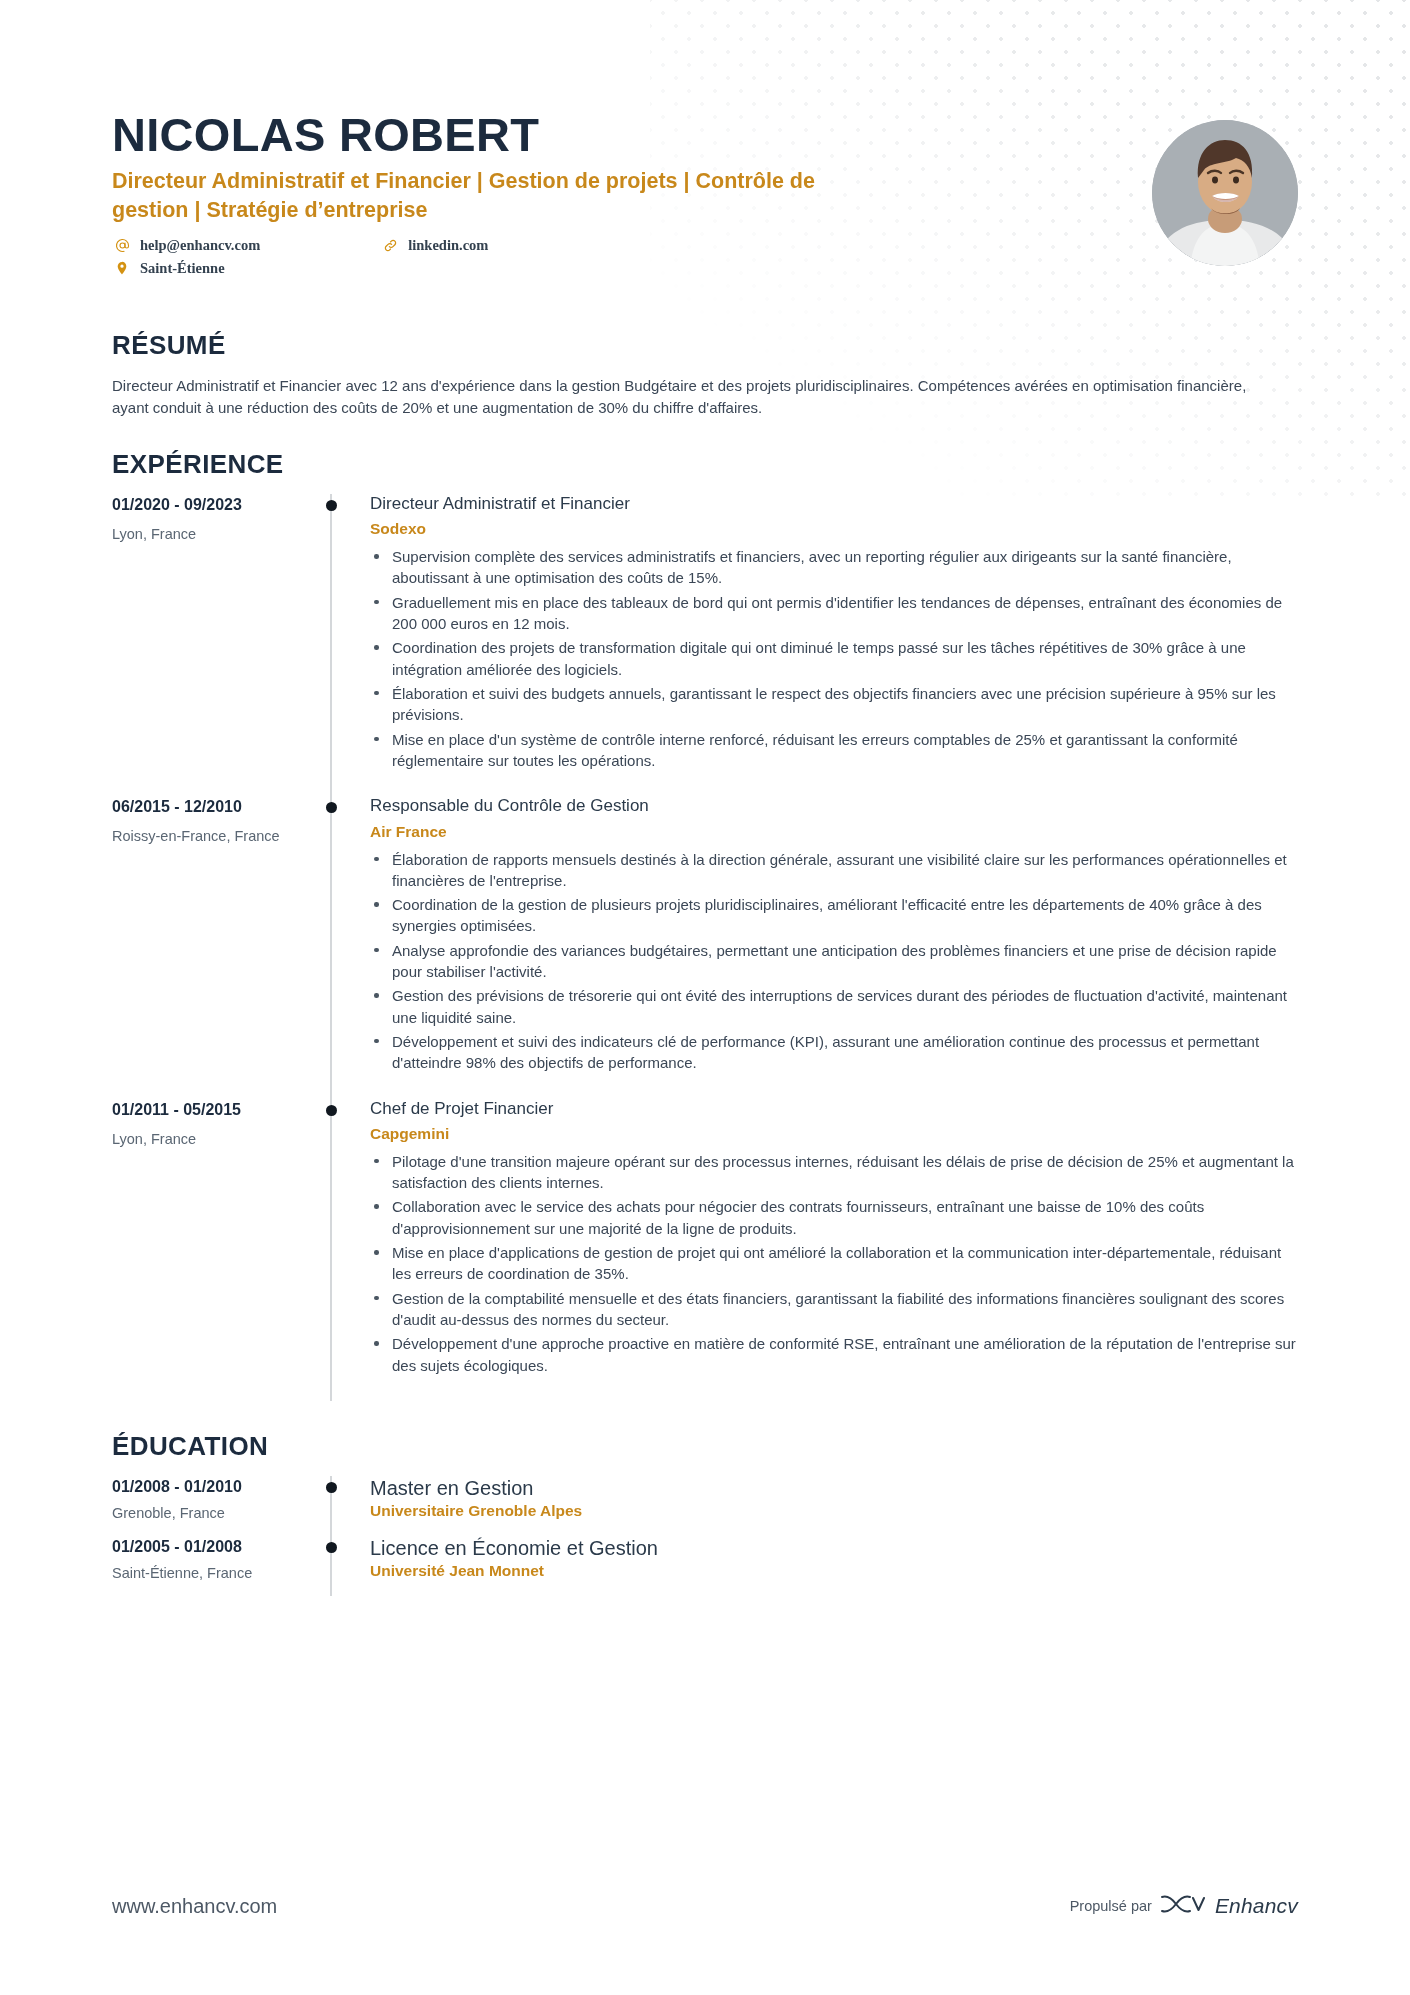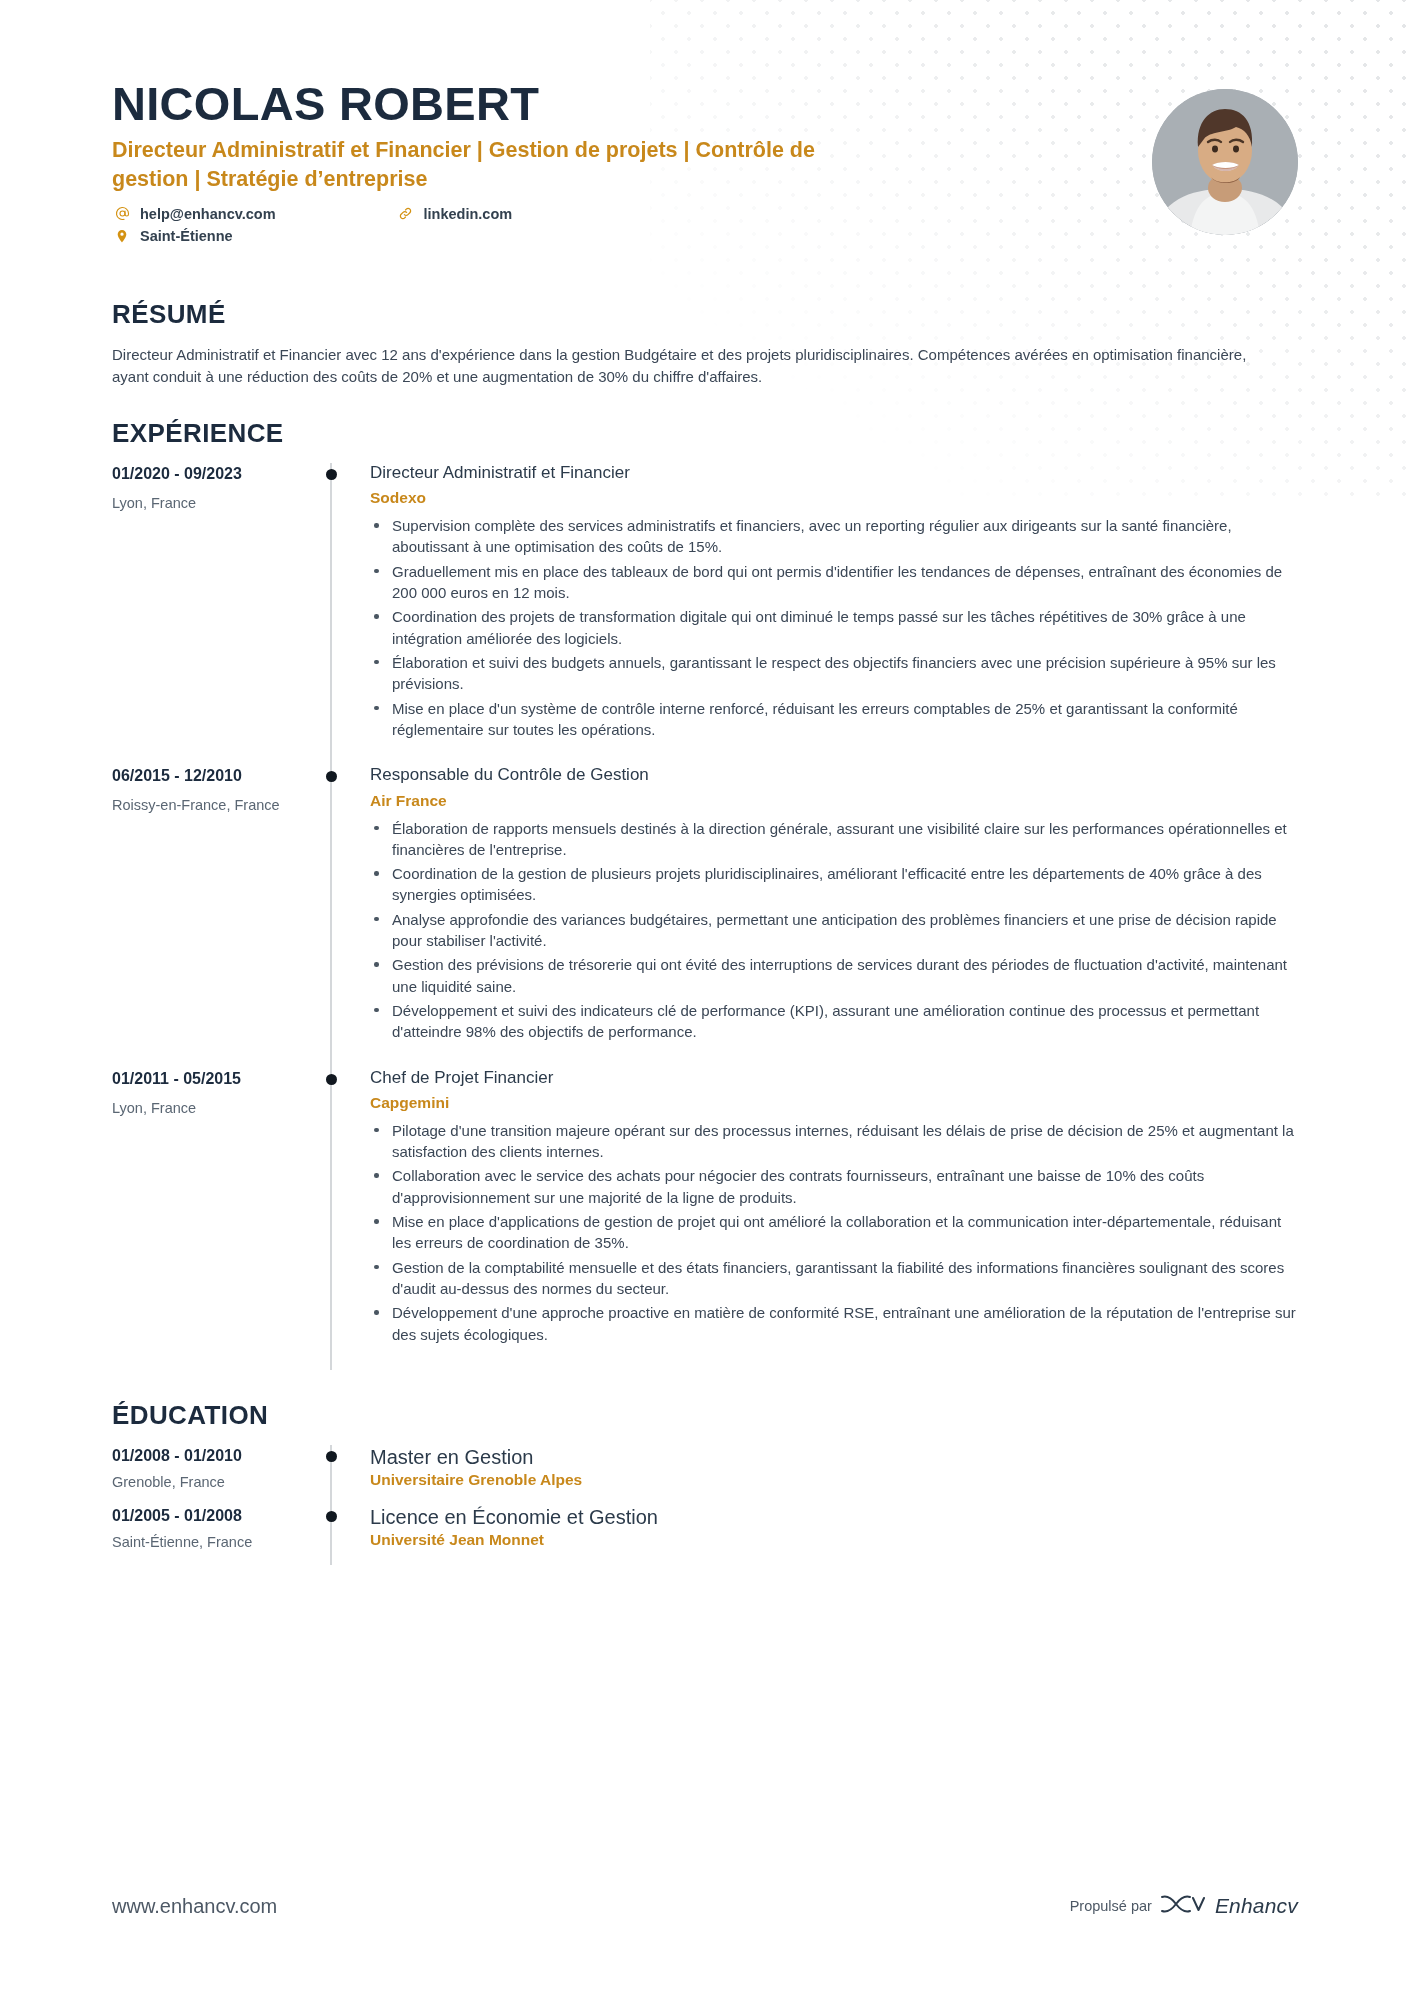--- a/index.html
+++ b/index.html
@@ -34,20 +34,21 @@
     -webkit-mask-image: linear-gradient(215deg, rgba(0,0,0,0.95) 0%, rgba(0,0,0,0.75) 32%, rgba(0,0,0,0.28) 58%, rgba(0,0,0,0) 80%);
     mask-image: linear-gradient(215deg, rgba(0,0,0,0.95) 0%, rgba(0,0,0,0.75) 32%, rgba(0,0,0,0.28) 58%, rgba(0,0,0,0) 80%);
     pointer-events: none;
     z-index: 0;
   }
   .content {
     position: relative;
     z-index: 2;
     padding: 13px 112px;
     box-sizing: border-box;
+    margin-top: 31px;
   }
 
   
   .header {
     position: relative;
     padding-top: 66px;
     min-height: 190px;
   }
   .name {
     font-size: 47px;
@@ -65,20 +66,21 @@
     max-width: 760px;
     margin: 0 0 12px 0;
   }
   .contact-rows {
     margin-top: 6px;
   }
   .contact-line {
     display: flex;
     align-items: flex-start;
     margin-bottom: 6px;
+    font-family: Liberation Serif, serif;
   }
   .contact-item {
     display: flex;
     align-items: center;
     font-size: 14.5px;
     font-weight: bold;
     color: #33414f;
   }
   .contact-item + .contact-item {
     margin-left: 120px;

